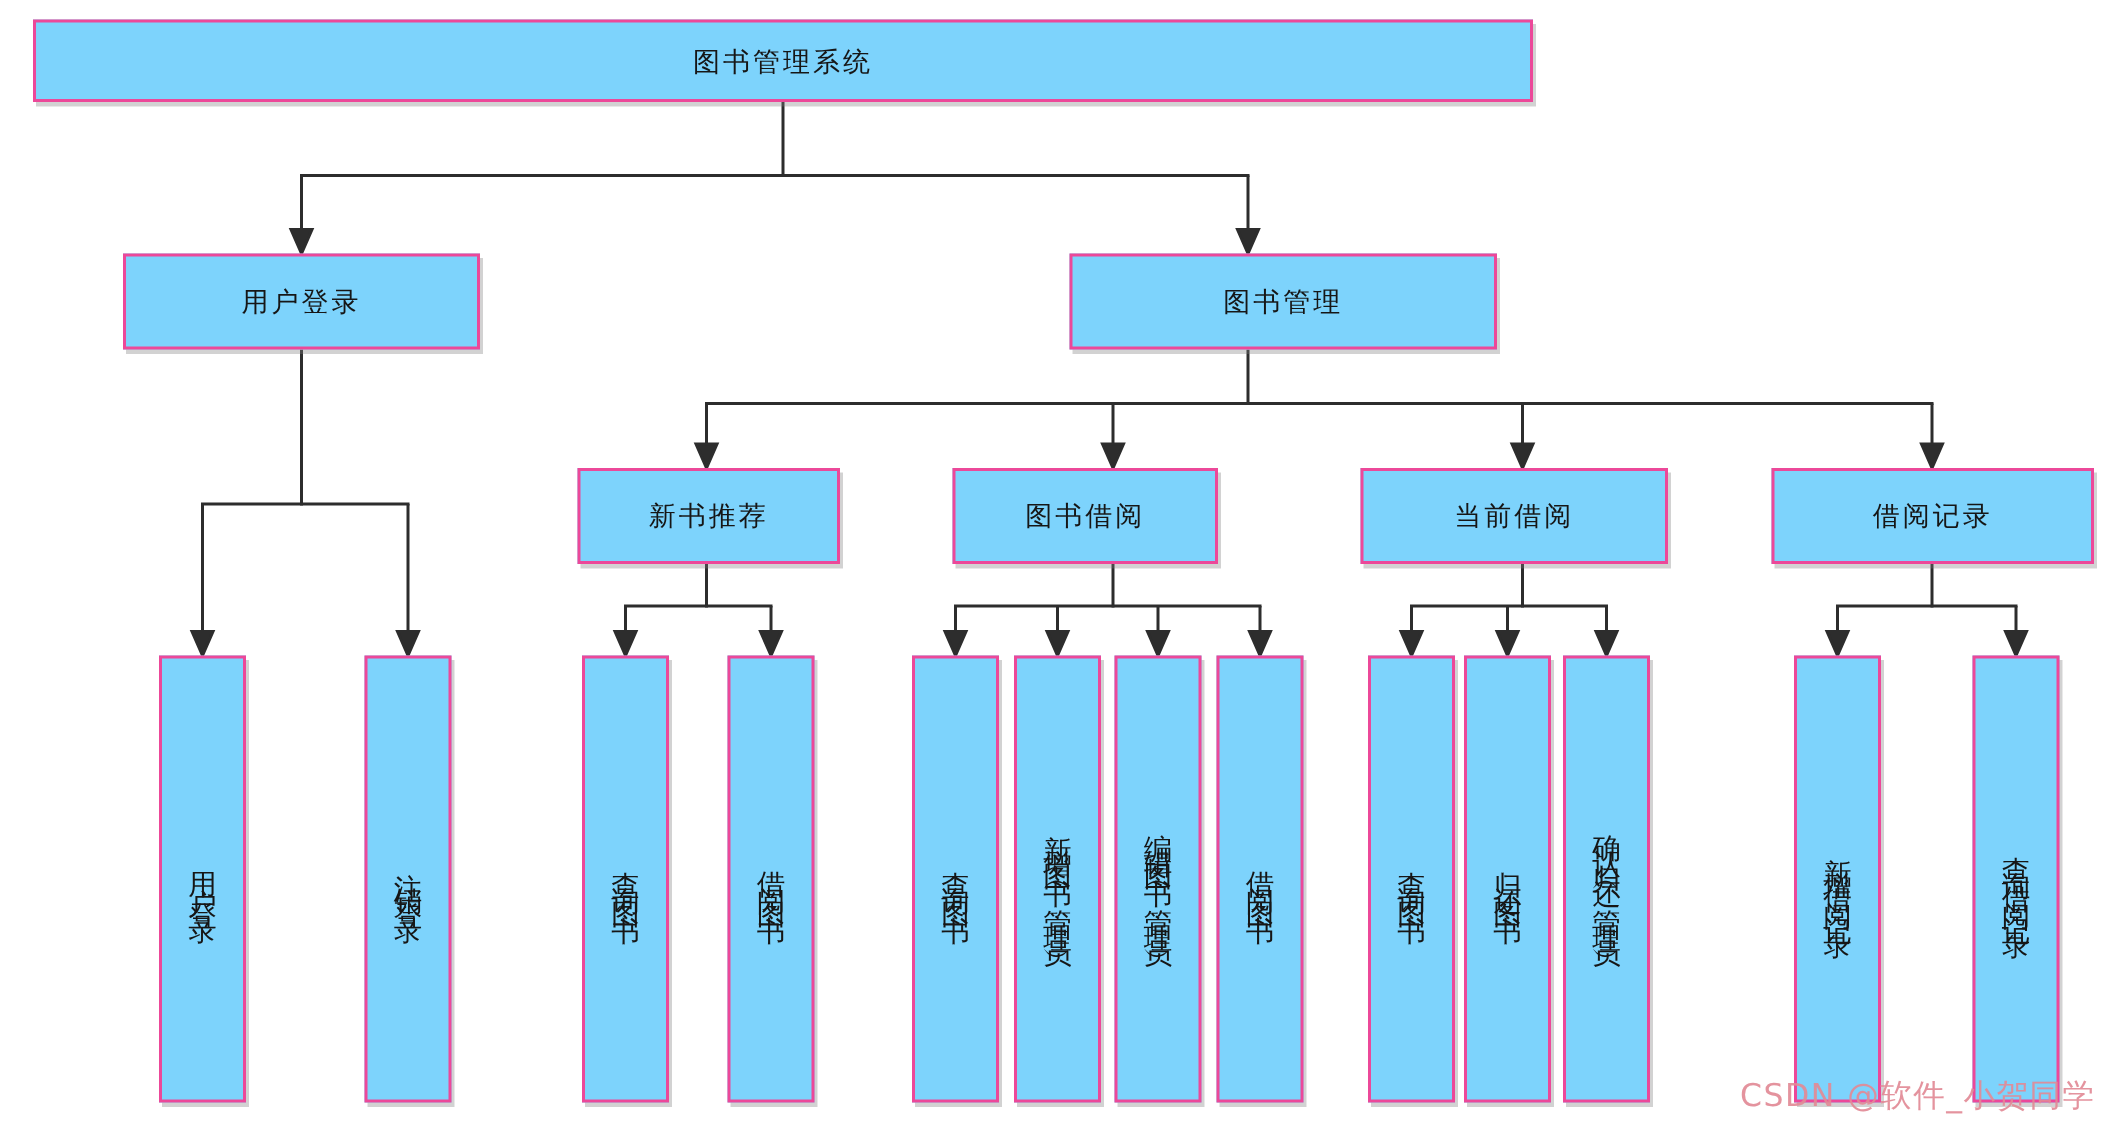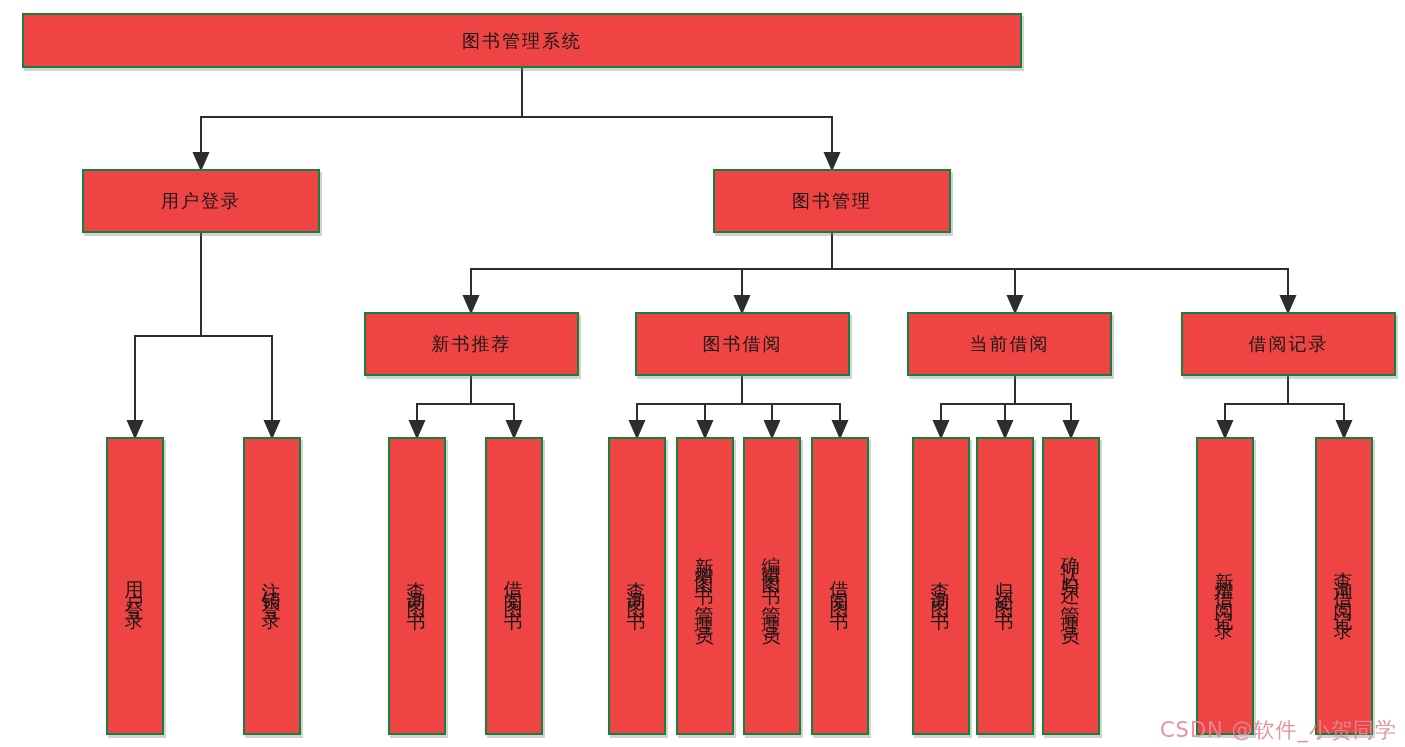--- a/index.html
+++ b/index.html
@@ -1,22 +1,22 @@
 <!DOCTYPE html>
 <html><head>
 <meta charset="utf-8">
 <style>
   *{margin:0;padding:0;box-sizing:border-box}
   html,body{width:1405px;height:747px;background:#ffffff;overflow:hidden;
     font-family:"DejaVu Sans","Liberation Sans",sans-serif;}
   #canvas{position:relative;width:1405px;height:747px;background:#ffffff;}
   svg.connectors{position:absolute;left:0;top:0;z-index:1;}
   .box{
-    position:absolute;z-index:2;background:#ef4444;
-    border:2px solid #15803d;
+    position:absolute;z-index:2;background:#7dd3fc;
+    border:2px solid #ec4899;
     box-shadow:2px 3px 0 rgba(125,125,125,0.35);
     display:flex;align-items:center;justify-content:center;
     font-size:18px;color:#161616;letter-spacing:2px;
     white-space:nowrap;
   }
   .leaf{
     writing-mode:vertical-rl;text-orientation:mixed;
     font-size:19px;letter-spacing:10px;white-space:normal;
   }
   .watermark{
@@ -88,24 +88,24 @@
     <line x1="1224" y1="404" x2="1345" y2="404"></line>
     <line x1="1225" y1="404" x2="1225" y2="423"></line>
       <polygon points="1218,421 1232,421 1225,437"></polygon>
     <line x1="1344" y1="404" x2="1344" y2="423"></line>
       <polygon points="1337,421 1351,421 1344,437"></polygon>
   </svg>
 
   <div class="box" style="left:22px;top:13px;width:1000px;height:55px">图书管理系统</div>
 
   <div class="box" style="left:82px;top:169px;width:238px;height:64px">用户登录</div>
-  <div class="box" style="left:713px;top:169px;width:238px;height:64px">图书管理</div>
+  <div class="box" style="left:713px;top:169px;width:285px;height:64px">图书管理</div>
 
-  <div class="box" style="left:364px;top:312px;width:215px;height:64px">新书推荐</div>
-  <div class="box" style="left:635px;top:312px;width:215px;height:64px">图书借阅</div>
+  <div class="box" style="left:385px;top:312px;width:175px;height:64px">新书推荐</div>
+  <div class="box" style="left:635px;top:312px;width:177px;height:64px">图书借阅</div>
   <div class="box" style="left:907px;top:312px;width:205px;height:64px">当前借阅</div>
   <div class="box" style="left:1181px;top:312px;width:215px;height:64px">借阅记录</div>
 
   <div class="box leaf" style="left:106px;top:437px;width:58px;height:298px">用户登录</div>
   <div class="box leaf" style="left:243px;top:437px;width:58px;height:298px">注销登录</div>
 
   <div class="box leaf" style="left:388px;top:437px;width:58px;height:298px">查询图书</div>
   <div class="box leaf" style="left:485px;top:437px;width:58px;height:298px">借阅图书</div>
 
   <div class="box leaf" style="left:608px;top:437px;width:58px;height:298px">查询图书</div>

